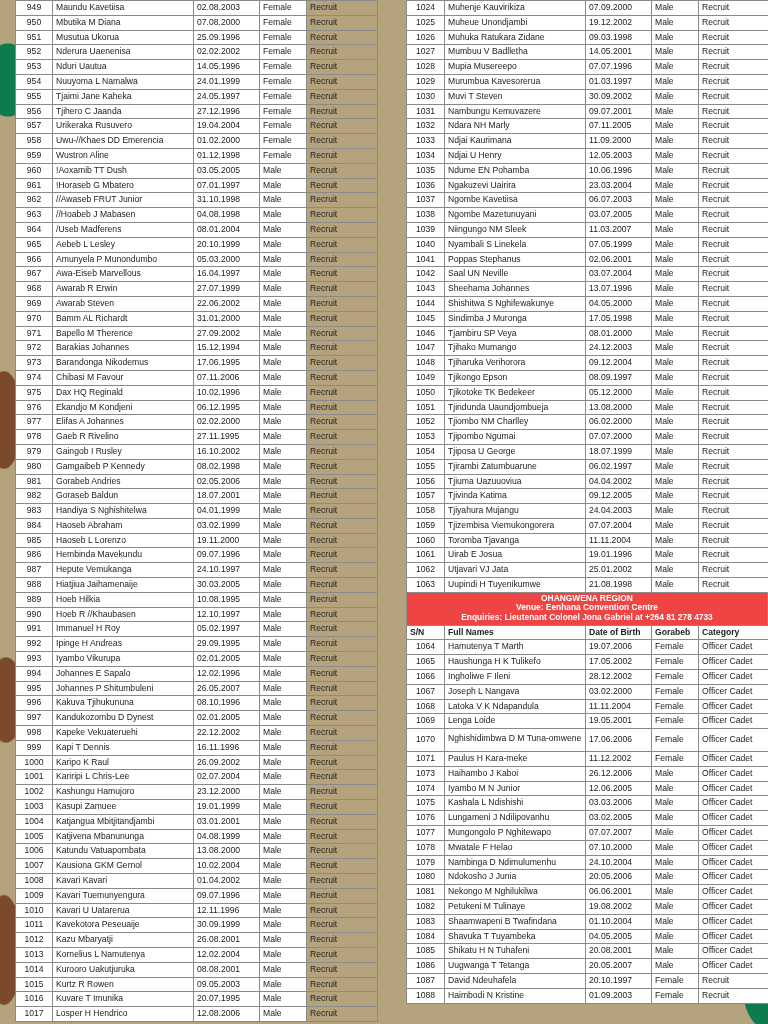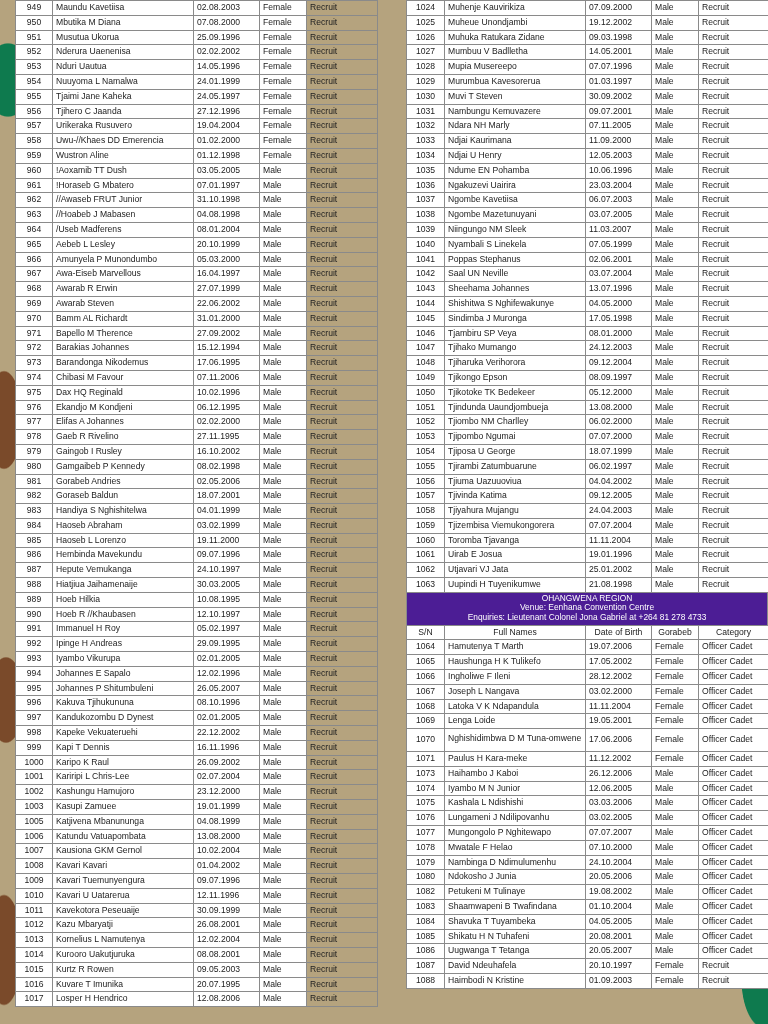--- a/index.html
+++ b/index.html
@@ -26,23 +26,23 @@
   .col.left { left:15px; width:292px; }
   .col.right { left:390px; width:362px;margin-left:16px; }
   table { border-collapse:collapse; width:100%; table-layout:fixed; }
   td, th {
     border:1px solid #8a8a8a;
     font-size:8.6px; color:#222; padding:0 3px; height:13.8px;
     white-space:nowrap; overflow:hidden; line-height:13.8px;
   }
   td.sn { text-align:center; }
   td.wrap { white-space:normal; line-height:10px; padding-top:2px; padding-bottom:6px; }
-  th { font-weight:normal; text-align:center; }
+  th { font-weight:bold; text-align:left; }
   .region {
-    background:#4c1d95; color:#fff; text-align:center; font-weight:normal;
+    background:#ef4444; color:#fff; text-align:center; font-weight:bold;
     font-size:8.4px; line-height:9.6px; padding:1px 0 2px 0;
     border-left:1px solid #8a8a8a; border-right:1px solid #8a8a8a;
   }
 </style>
 </head>
 <body>
 
 <div class="camo"></div>
 
 <div class="col left">
@@ -430,20 +430,27 @@
           <td class="sn">1002</td>
           <td>Kashungu Hamujoro</td>
           <td>23.12.2000</td>
           <td>Male</td>
           <td>Recruit</td>
         </tr>
         <tr>
           <td class="sn">1003</td>
           <td>Kasupi Zamuee</td>
           <td>19.01.1999</td>
+          <td>Male</td>
+          <td>Recruit</td>
+        </tr>
+        <tr>
+          <td class="sn">1004</td>
+          <td>Katjangua Mbitjitandjambi</td>
+          <td>03.01.2001</td>
           <td>Male</td>
           <td>Recruit</td>
         </tr>
         <tr>
           <td class="sn">1005</td>
           <td>Katjivena Mbanununga</td>
           <td>04.08.1999</td>
           <td>Male</td>
           <td>Recruit</td>
         </tr>
@@ -956,20 +963,27 @@
           <td>Officer Cadet</td>
         </tr>
         <tr>
           <td class="sn">1080</td>
           <td>Ndokosho J Junia</td>
           <td>20.05.2006</td>
           <td>Male</td>
           <td>Officer Cadet</td>
         </tr>
         <tr>
+          <td class="sn">1081</td>
+          <td>Nekongo M Nghilukilwa</td>
+          <td>06.06.2001</td>
+          <td>Male</td>
+          <td>Officer Cadet</td>
+        </tr>
+        <tr>
           <td class="sn">1082</td>
           <td>Petukeni M Tulinaye</td>
           <td>19.08.2002</td>
           <td>Male</td>
           <td>Officer Cadet</td>
         </tr>
         <tr>
           <td class="sn">1083</td>
           <td>Shaamwapeni B Twafindana</td>
           <td>01.10.2004</td>

